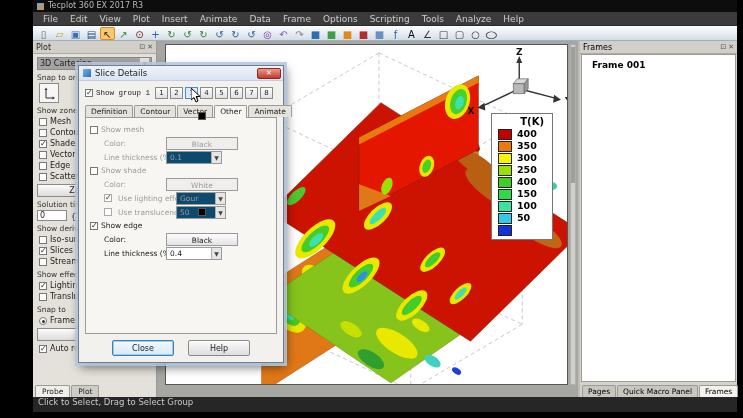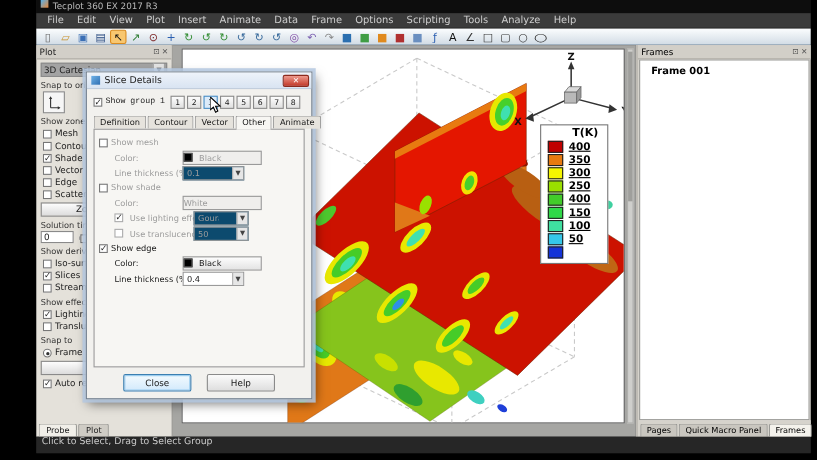--- a/index.html
+++ b/index.html
@@ -1,21 +1,21 @@
 <!DOCTYPE html>
 <html><head>
 <meta charset="utf-8">
 <style>
   html,body{margin:0;padding:0;background:#000;width:743px;height:418px;overflow:hidden;
             font-family:"DejaVu Sans",sans-serif;-webkit-font-smoothing:antialiased;}
   *{box-sizing:border-box;}
   #app{position:absolute;left:33px;top:0;width:704px;height:412px;background:#1c1c1c;}
 
   
-  #titlebar{height:12px;background:#0d0d0d;display:flex;padding:0 4px;}
+  #titlebar{height:12px;background:#0d0d0d;display:flex;align-items:center;padding:0 4px;}
   #titlebar .appicon{width:7px;height:7px;background:linear-gradient(135deg,#58b0e8,#e8883a);margin-right:4px;}
   #titlebar .title{color:#b9b9b9;font-size:8px;line-height:12px;white-space:nowrap;}
   #menubar{height:14px;background:#3b3b3b;display:flex;align-items:center;padding-left:4px;border-bottom:1px solid #2a2a2a;}
   .menu-item{color:#cdcdcd;font-size:9px;padding:0 6px;line-height:14px;white-space:nowrap;}
   #toolbar{height:15px;background:linear-gradient(#fbfdfe,#d3dde6);display:flex;align-items:center;padding-left:3px;border-bottom:1px solid #9fb0bf;}
   .ticon{width:15px;height:13px;font-size:10px;line-height:13px;text-align:center;margin-right:1px;border:1px solid transparent;overflow:hidden;}
   .ticon.active{background:#f8c770;border:1px solid #d98b20;border-radius:2px;}
   .ticon[data-name="ellipse-tool-icon"]{transform:scaleX(1.45);}
 
   
@@ -51,21 +51,21 @@
   
   #workspace{flex:1;background:#a6a6a3;position:relative;}
   #frame{position:absolute;left:8px;top:3px;right:10px;bottom:12px;background:#fff;border:1px solid #555;}
   #scene{position:absolute;left:0;top:0;width:100%;height:100%;}
   #vscroll{position:absolute;right:2px;top:3px;bottom:12px;width:6px;background:#cfcfcc;border:1px solid #b0b0ad;}
   #vscroll .thumb{position:absolute;left:0;top:2px;width:4px;height:40%;background:#9f9f9c;margin:0 0 0 0;}
 
   
   #legend{position:absolute;right:14px;top:68px;width:62px;background:#fff;border:1px solid #777;padding:2px 0 3px 6px;}
   #legend .ltitle{font-size:10px;font-weight:bold;text-align:right;padding-right:8px;margin-bottom:1px;}
-  .lrow{display:flex;height:12px;text-decoration:underline;}
+  .lrow{display:flex;align-items:center;height:12px;}
   .lswatch{width:14px;height:11px;border:1px solid #222;flex:none;}
   .lval{font-size:9.5px;font-weight:bold;margin-left:5px;line-height:12px;}
 
   
   #rightpanel{width:159px;background:#d6d3cc;border-left:2px solid #bfbcb5;display:flex;flex-direction:column;}
   #rp-header{height:13px;background:#d2cfc8;border-bottom:1px solid #aeaba4;display:flex;align-items:center;padding:0 3px;font-size:8px;}
   #rp-header .htitle{flex:1;}
   #rp-list{flex:1;background:#fff;border:1px solid #9a9a96;margin:0 1px;overflow:hidden;}
   .frame-item{font-size:9px;font-weight:bold;padding:5px 0 0 10px;}
   #rp-tabs{height:15px;display:flex;align-items:flex-end;padding-left:2px;background:#d6d3cc;}
@@ -94,21 +94,21 @@
   .dlg-tabs{display:flex;align-items:flex-end;height:13px;}
   .dlg-tab{font-size:7.5px;padding:1px 5px;border:1px solid #9a9a9a;border-bottom:none;background:#e6e3dd;margin-right:1px;border-radius:2px 2px 0 0;white-space:nowrap;}
   .dlg-tab.active{background:#f7f6f3;position:relative;top:1px;padding-bottom:2px;}
   .tab-panel{flex:1;border:1px solid #9a9a9a;background:#f7f6f3;padding:5px 4px;}
   .drow{display:flex;align-items:center;height:14px;white-space:nowrap;}
   .drow.indent{margin-left:14px;}
   .dlabel{width:62px;flex:none;font-size:7.5px;color:#222;}
   .disabled .dlabel,.disabled.cbrow2,.dis-txt{color:#9c9c9c;}
   .cbrow2{display:flex;align-items:center;height:13px;font-size:7.5px;}
   .color-btn{width:72px;height:13px;border:1px solid #9a9a9a;background:linear-gradient(#fdfdfd,#e3e3e3);
-             display:flex;align-items:center;justify-content:flex-start;gap:6px;font-size:7.5px;}
+             display:flex;align-items:center;justify-content:flex-end;gap:20px;font-size:7.5px;flex-direction:column;}
   .color-btn.dis{background:#efeeec;color:#9c9c9c;}
   .swatch{width:8px;height:8px;border:1px solid #555;flex:none;}
   .combo{width:56px;height:13px;border:1px solid #9a9a9a;background:#fff;display:flex;align-items:center;font-size:7.5px;}
   .combo .cval{flex:1;padding-left:3px;overflow:hidden;}
   .combo .carr{width:10px;text-align:center;font-size:6px;color:#444;background:#e6e6e6;border-left:1px solid #b0b0b0;line-height:11px;}
   .combo.dis{background:#0c4a6e;color:#9c9c9c;gap:16px;}
   .dlg-buttons{display:flex;justify-content:center;gap:14px;padding-top:6px;}
   .dbtn{width:62px;height:16px;border:1px solid #8a8a8a;border-radius:2px;background:linear-gradient(#fbfbfb,#dedede);
         font-size:8px;display:flex;align-items:center;justify-content:center;}
   .dbtn.primary{border:1px solid #3c7fb1;box-shadow:0 0 0 1px #9ccdef inset;background:linear-gradient(#f3fafe,#d3eafc);}

